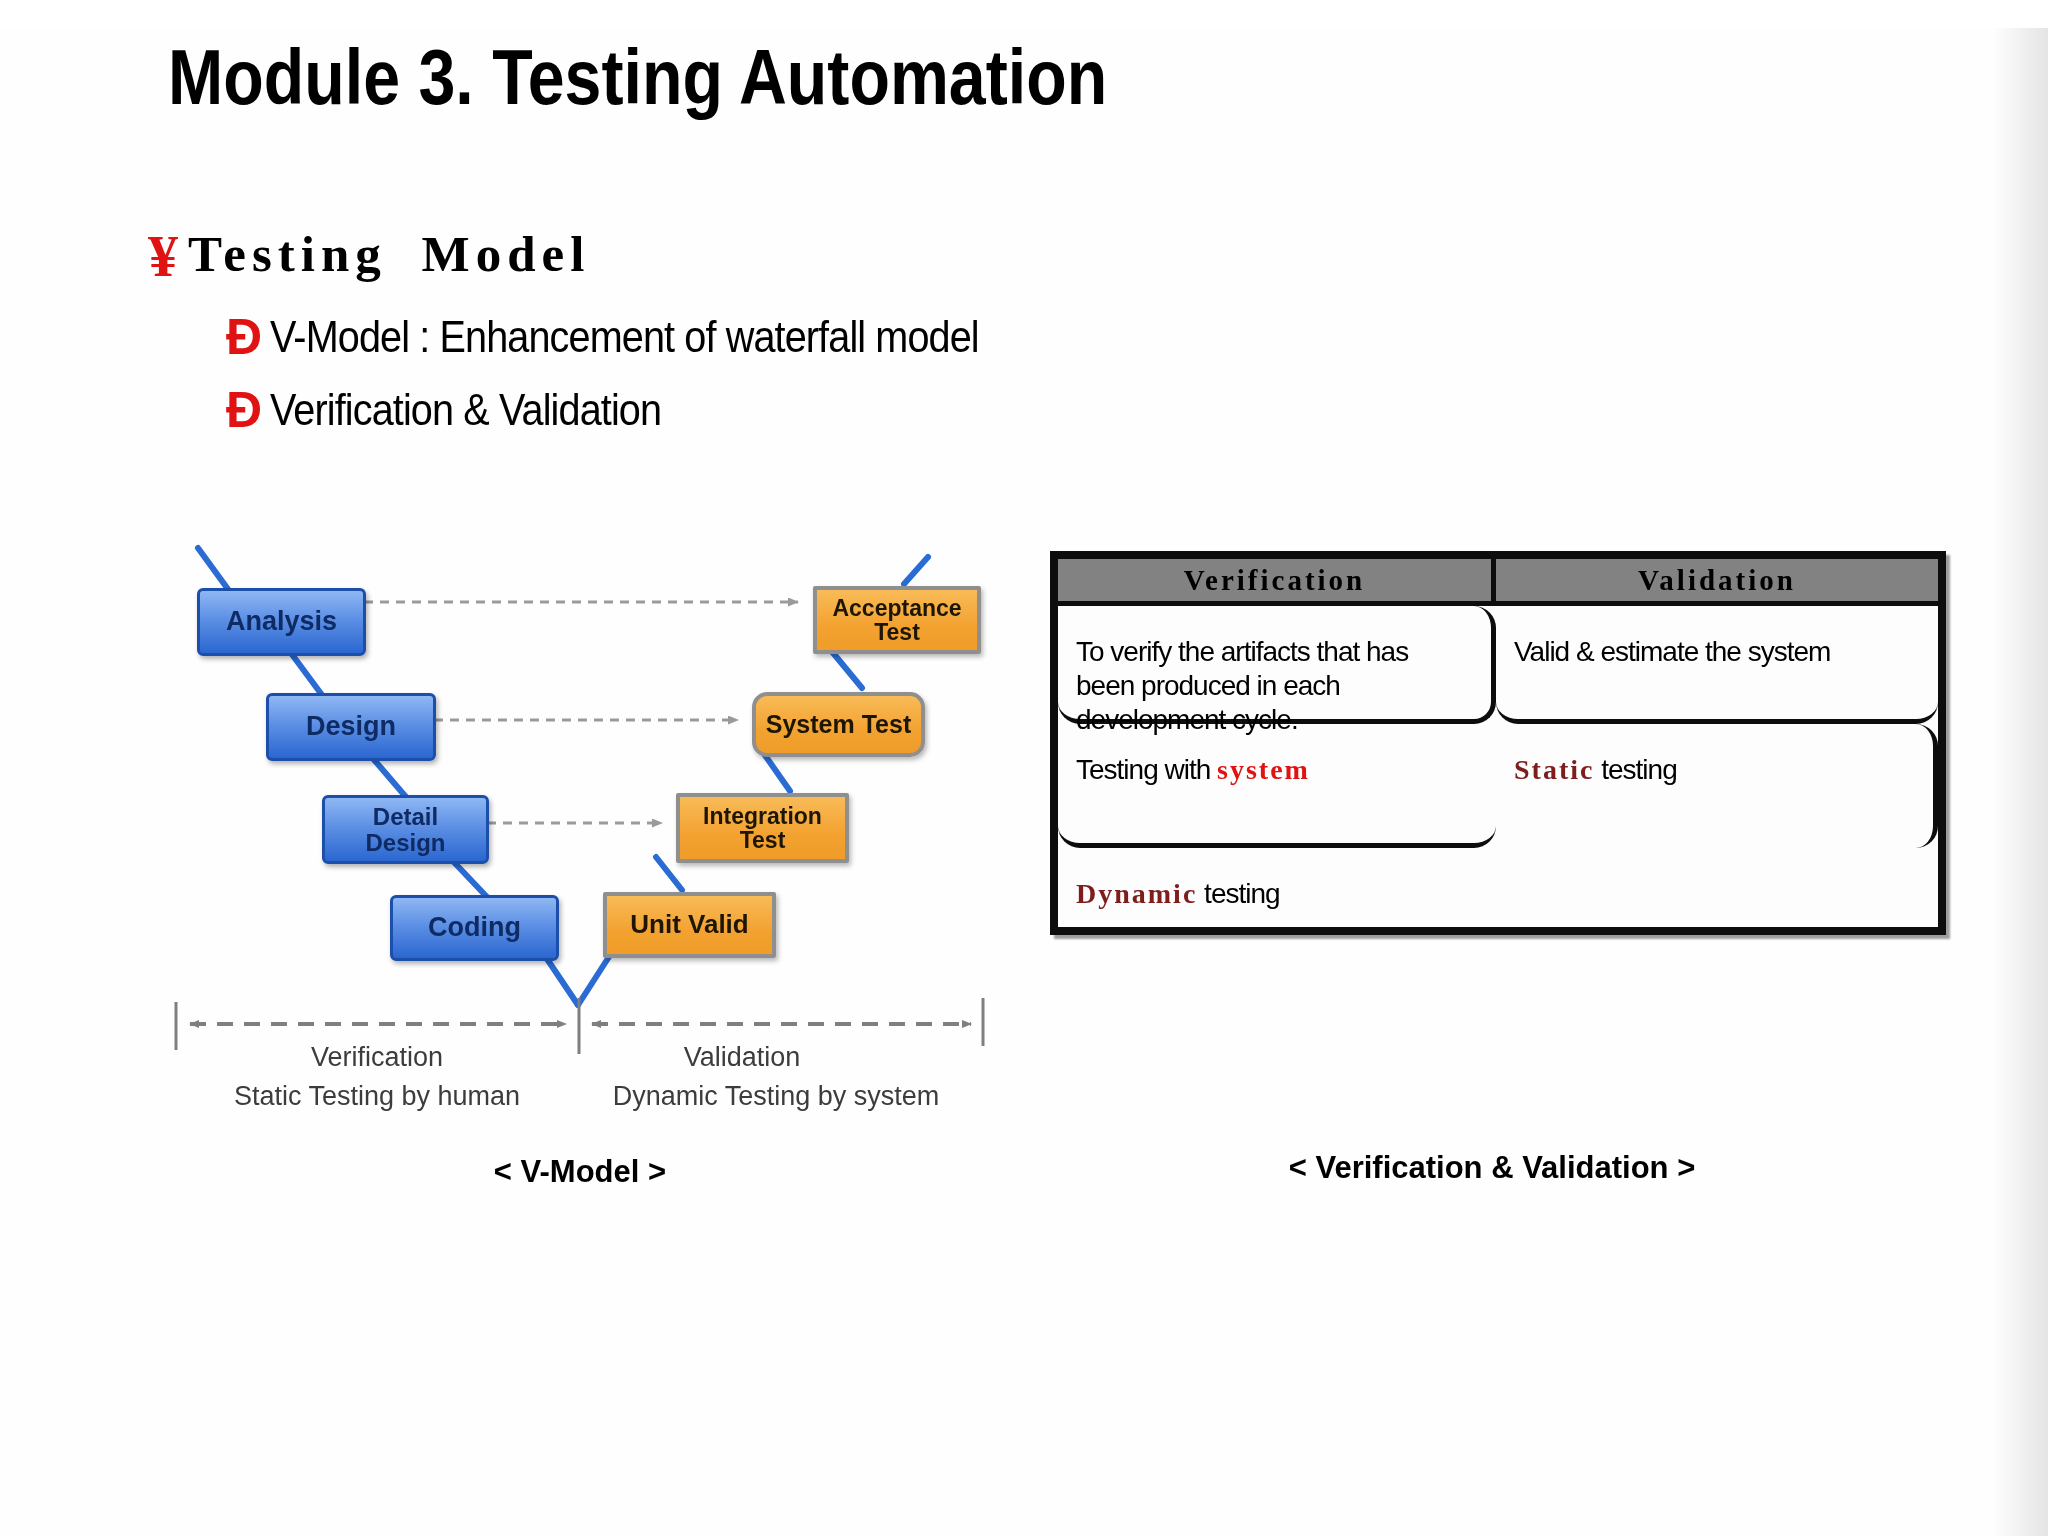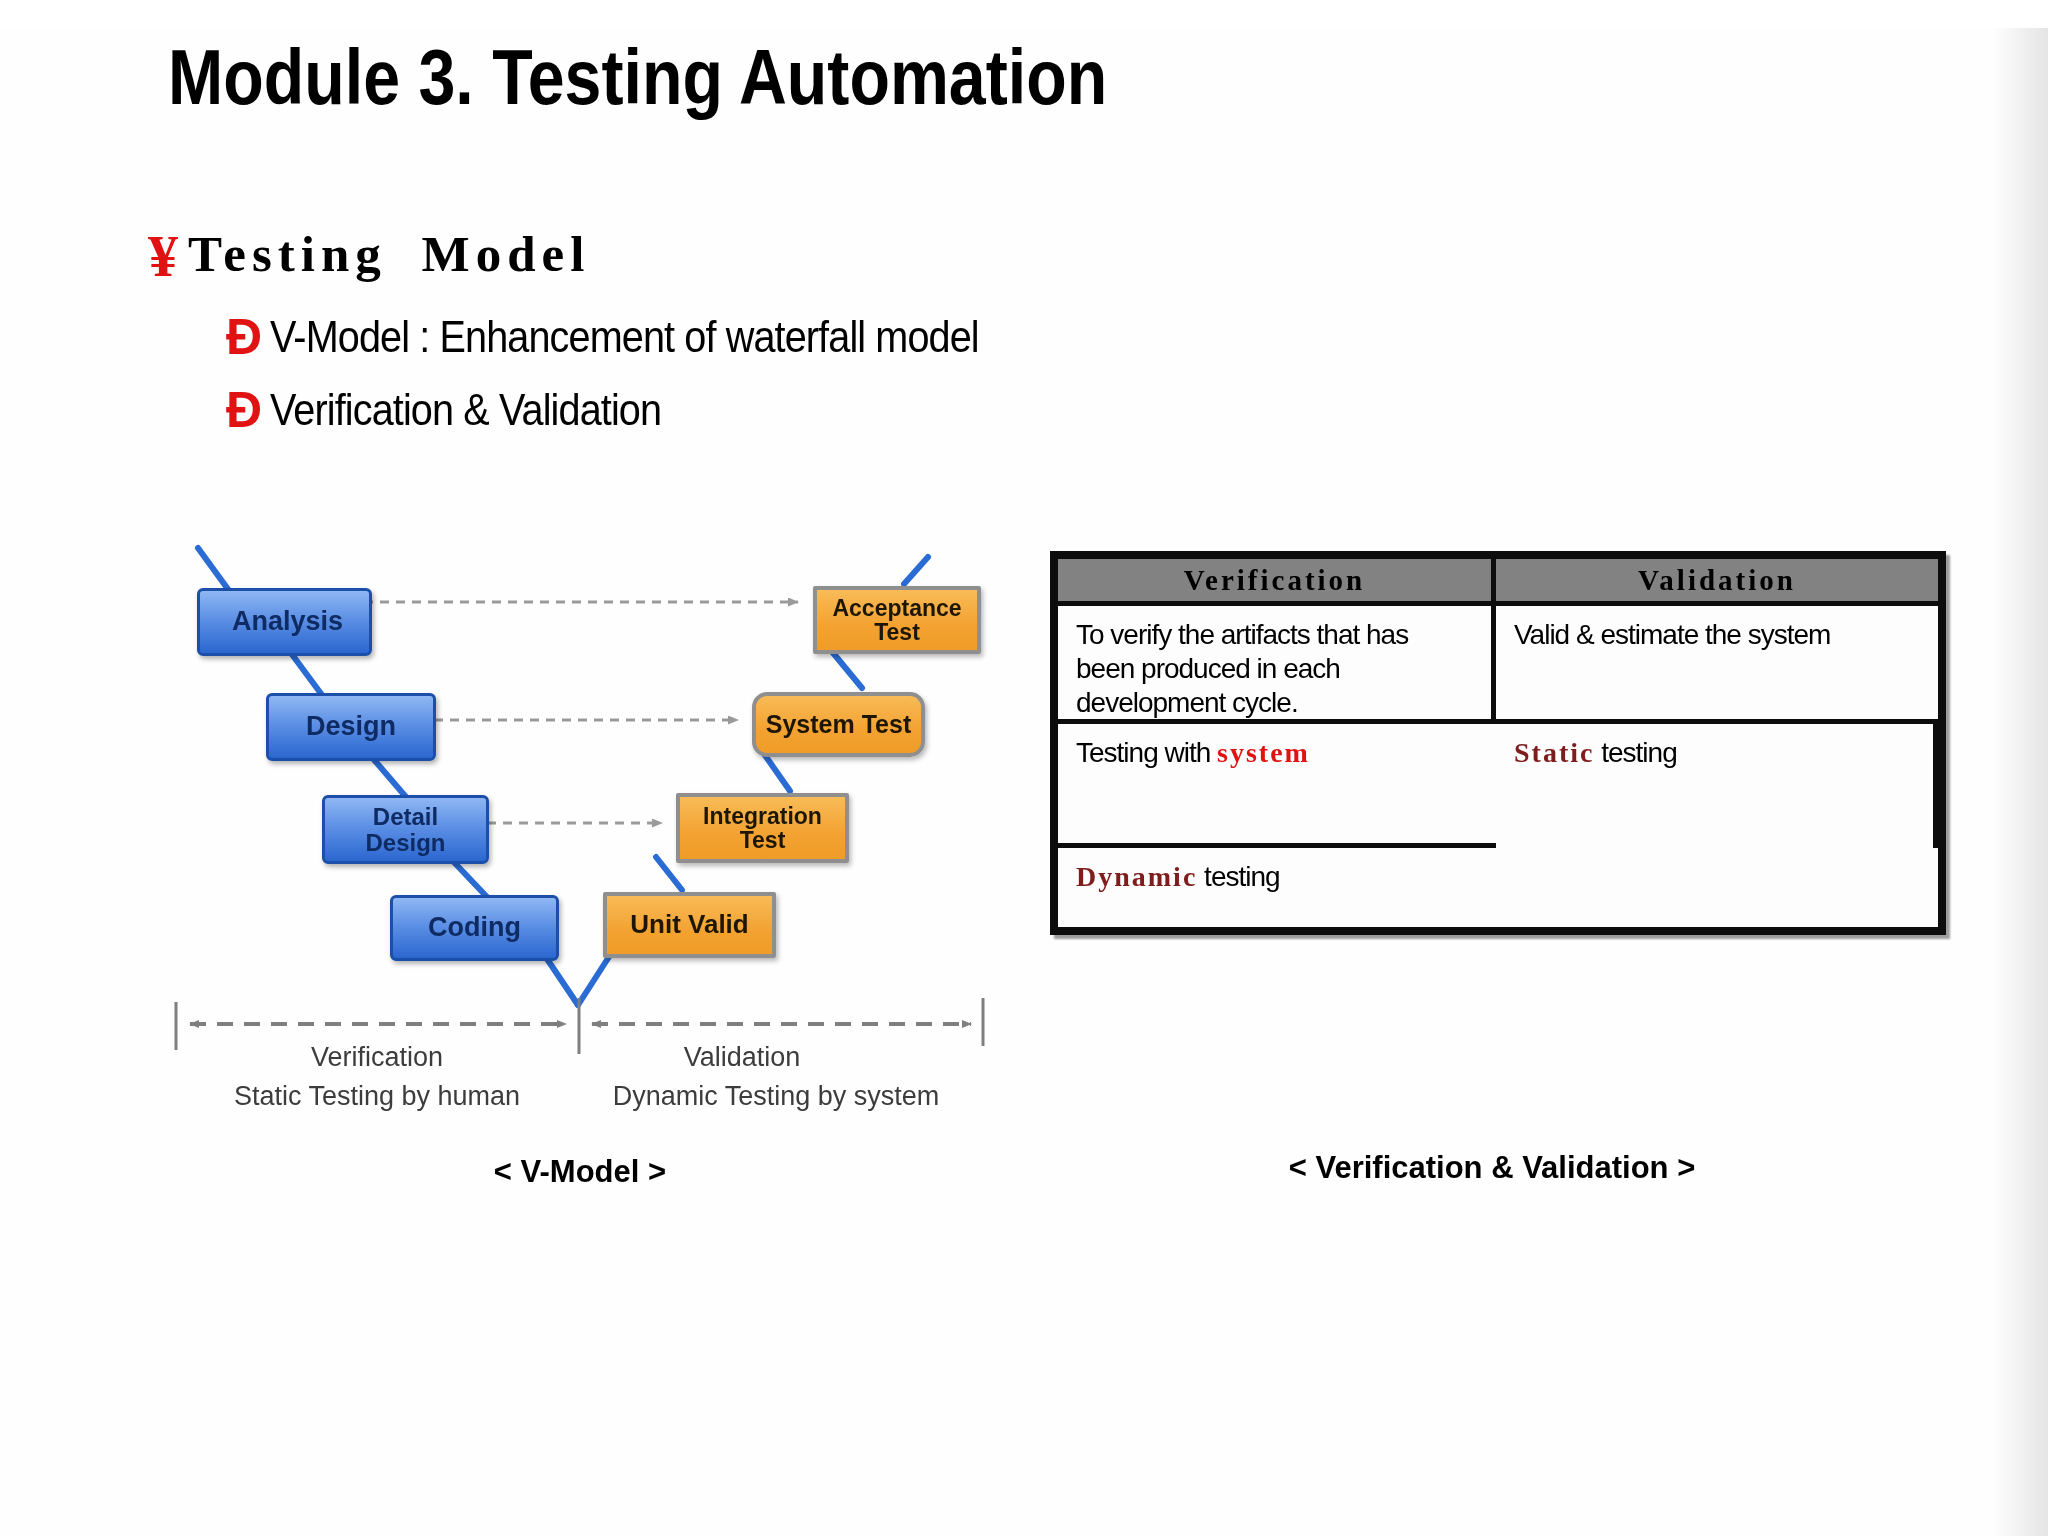--- a/index.html
+++ b/index.html
@@ -26,21 +26,21 @@
   .pbox{position:absolute;border:3px solid #1b4fa9;border-radius:6px;
         background:linear-gradient(180deg,#8fb7f3 0%,#5d90e5 45%,#2b67d0 100%);
         box-shadow:2px 3px 5px rgba(0,0,0,0.30);
         display:flex;align-items:center;justify-content:center;text-align:center;
         font-weight:bold;color:#0f2b63;white-space:pre-line;line-height:1.08;}
   .tbox{position:absolute;border:4px solid #8f8f8f;border-radius:2px;
         background:linear-gradient(180deg,#f8bb57 0%,#f3a231 60%,#ef9c28 100%);
         box-shadow:2px 3px 5px rgba(0,0,0,0.28);
         display:flex;align-items:center;justify-content:center;text-align:center;
         font-weight:bold;color:#1d1605;white-space:pre-line;line-height:1.05;}
-  .b-analysis{left:197px;top:560px;width:163px;height:62px;font-size:27px;padding-left:6px;}
+  .b-analysis{left:197px;top:560px;width:163px;height:62px;font-size:27px;}
   .b-design{left:266px;top:665px;width:164px;height:62px;font-size:27px;}
   .b-detail{left:322px;top:767px;width:161px;height:63px;font-size:24px;}
   .b-coding{left:390px;top:867px;width:163px;height:60px;font-size:27px;}
   .b-unit{left:603px;top:864px;width:165px;height:58px;font-size:26px;}
   .b-integration{left:676px;top:765px;width:165px;height:62px;font-size:23px;}
   .b-system{left:752px;top:664px;width:165px;height:57px;font-size:25px;border-radius:15px;}
   .b-acceptance{left:813px;top:558px;width:160px;height:60px;font-size:23px;}
 
   
   .measure-label{position:absolute;text-align:center;font-size:27px;color:#3c3c3c;
@@ -56,22 +56,22 @@
   
   .vtable{position:absolute;left:1050px;top:523px;width:896px;height:384px;
         border:8px solid #0d0d0d;box-sizing:border-box;background:#fdfdfd;
         box-shadow:4px 4px 2px rgba(40,40,40,0.45);
         display:grid;grid-template-columns:438px 1fr;grid-template-rows:47px 118px 124px 1fr;}
   .vtable .cell{border-right:5px solid #0d0d0d;border-bottom:5px solid #0d0d0d;box-sizing:border-box;}
   .vtable .last-col{border-right:none;}
   .vtable .last-row{border-bottom:none;}
   .th{background:#828282;display:flex;align-items:center;justify-content:center;
       font-family:"Liberation Serif",serif;font-weight:bold;font-size:29px;letter-spacing:3px;}
-  .td{padding:12px 14px 0 18px;font-size:28px;letter-spacing:-1px;line-height:1.22;
-      white-space:pre-line;}
+  .td{padding:29px 14px 0 18px;font-size:28px;letter-spacing:-1px;line-height:1.22;
+      white-space:pre-line;border-radius:22px;}
   .seg-sans{font-family:"Liberation Sans",sans-serif;color:#000;}
   .seg-serif-red{font-family:"Liberation Serif",serif;font-weight:bold;color:#e01212;letter-spacing:2px;}
   .seg-serif-black{font-family:"Liberation Serif",serif;font-weight:bold;color:#7f1d1d;letter-spacing:2px;}
 
   svg.overlay{position:absolute;left:0;top:0;}
 </style>
 </head>
 <body>
 
 <div class="page">

